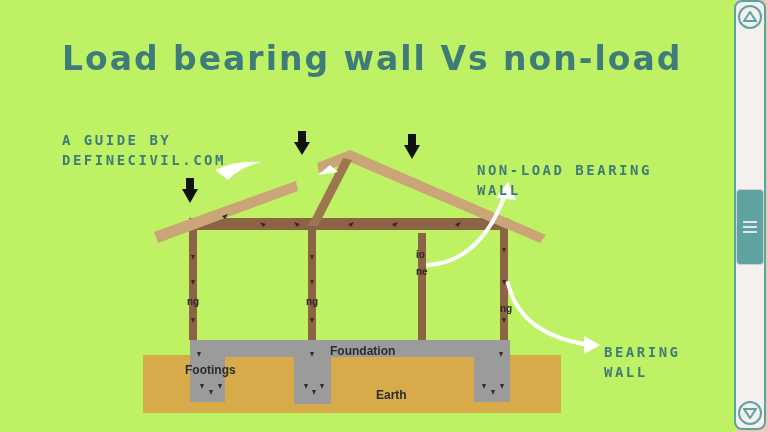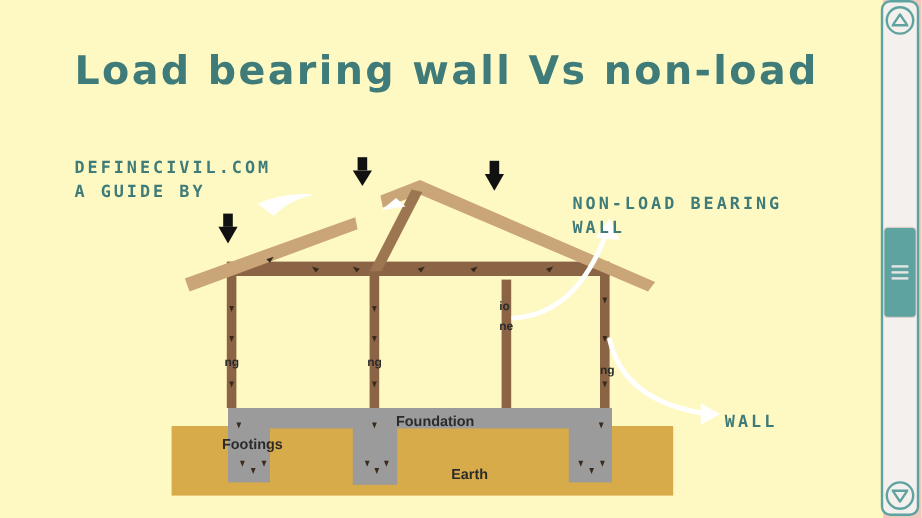--- a/index.html
+++ b/index.html
@@ -1,17 +1,17 @@
 <!DOCTYPE html>
 <html><head>
 <meta charset="utf-8">
 <style>
   html, body { margin:0; padding:0; }
   body { width:768px; height:432px; overflow:hidden; background:#f0c8c0; position:relative; font-family:"DejaVu Sans", sans-serif; }
-  .slide { position:absolute; left:0; top:0; width:736px; height:432px; background:#fef9c3; }
+  .slide { position:absolute; left:0; top:0; width:736px; height:432px; background:#bef264; }
   .title { position:absolute; left:62px; top:38px; color:#3f7b78; font-family:"DejaVu Sans", sans-serif; font-size:33px; line-height:42px; letter-spacing:2px; font-weight:bold; margin:0; }
   .subtitle { position:absolute; left:62px; top:130px; color:#3f7b78; font-family:"DejaVu Sans Mono", monospace; font-size:14px; line-height:20px; letter-spacing:2.5px; font-weight:bold; }
   .label { position:absolute; color:#3f7b78; font-family:"DejaVu Sans Mono", monospace; font-size:14px; line-height:20px; letter-spacing:2.5px; font-weight:bold;margin-top:16px; }
   svg.diagram { position:absolute; left:0; top:0; }
   .dtext { font-family:"Liberation Sans", sans-serif; font-weight:bold; fill:#2b2b2b; }
   
   .scrollbar { position:absolute; left:734px; top:0; width:32px; height:430px; background:#f4f0ee; border:2px solid #5fa3a0; border-radius:8px; box-sizing:border-box; }
   .scroll-btn { position:absolute; left:2px; width:24px; height:24px; border:2px solid #5fa3a0; border-radius:50%; box-sizing:border-box; display:flex; align-items:center; justify-content:center; cursor:pointer; }
   .scroll-up { top:3px; }
   .scroll-down { bottom:3px; }
@@ -19,22 +19,22 @@
   .thumb span { display:block; width:14px; height:2px; background:#e6e6e6; }
 </style>
 </head>
 <body>
 
 <div class="slide">
   <div class="title">
     <div>Load bearing wall Vs non-load</div>
   </div>
   <div class="subtitle">
+    <div>A GUIDE BY</div>
     <div>DEFINECIVIL.COM</div>
-    <div>A GUIDE BY</div>
   </div>
 
   <svg class="diagram" width="736" height="432" viewBox="0 0 736 432">
 
     <rect x="143" y="355" width="418" height="58" fill="#d7ab4a"></rect>
 
     <rect x="190" y="340" width="320" height="17" fill="#9b9b9b"></rect>
 
     <rect x="190" y="355" width="35" height="47" fill="#9b9b9b"></rect>
     <rect x="294" y="355" width="37" height="49" fill="#9b9b9b"></rect>
@@ -112,20 +112,21 @@
     <text class="dtext" x="187" y="305" font-size="10">ng</text>
     <text class="dtext" x="306" y="305" font-size="10">ng</text>
     <text class="dtext" x="500" y="312" font-size="10">ng</text>
   </svg>
 
   <div class="label" style="left:477px; top:144px;">
     <div>NON-LOAD BEARING</div>
     <div>WALL</div>
   </div>
   <div class="label" style="left:604px; top:326px;">
+    <div>BEARING</div>
     <div>WALL</div>
   </div>
 </div>
 
 <div class="scrollbar">
   <div class="scroll-btn scroll-up">
     <svg width="14" height="12" viewBox="0 0 14 12">
         <polygon points="7,1 13,10 1,10" fill="none" stroke="#5fa3a0" stroke-width="2"></polygon>
       </svg>
   </div>

